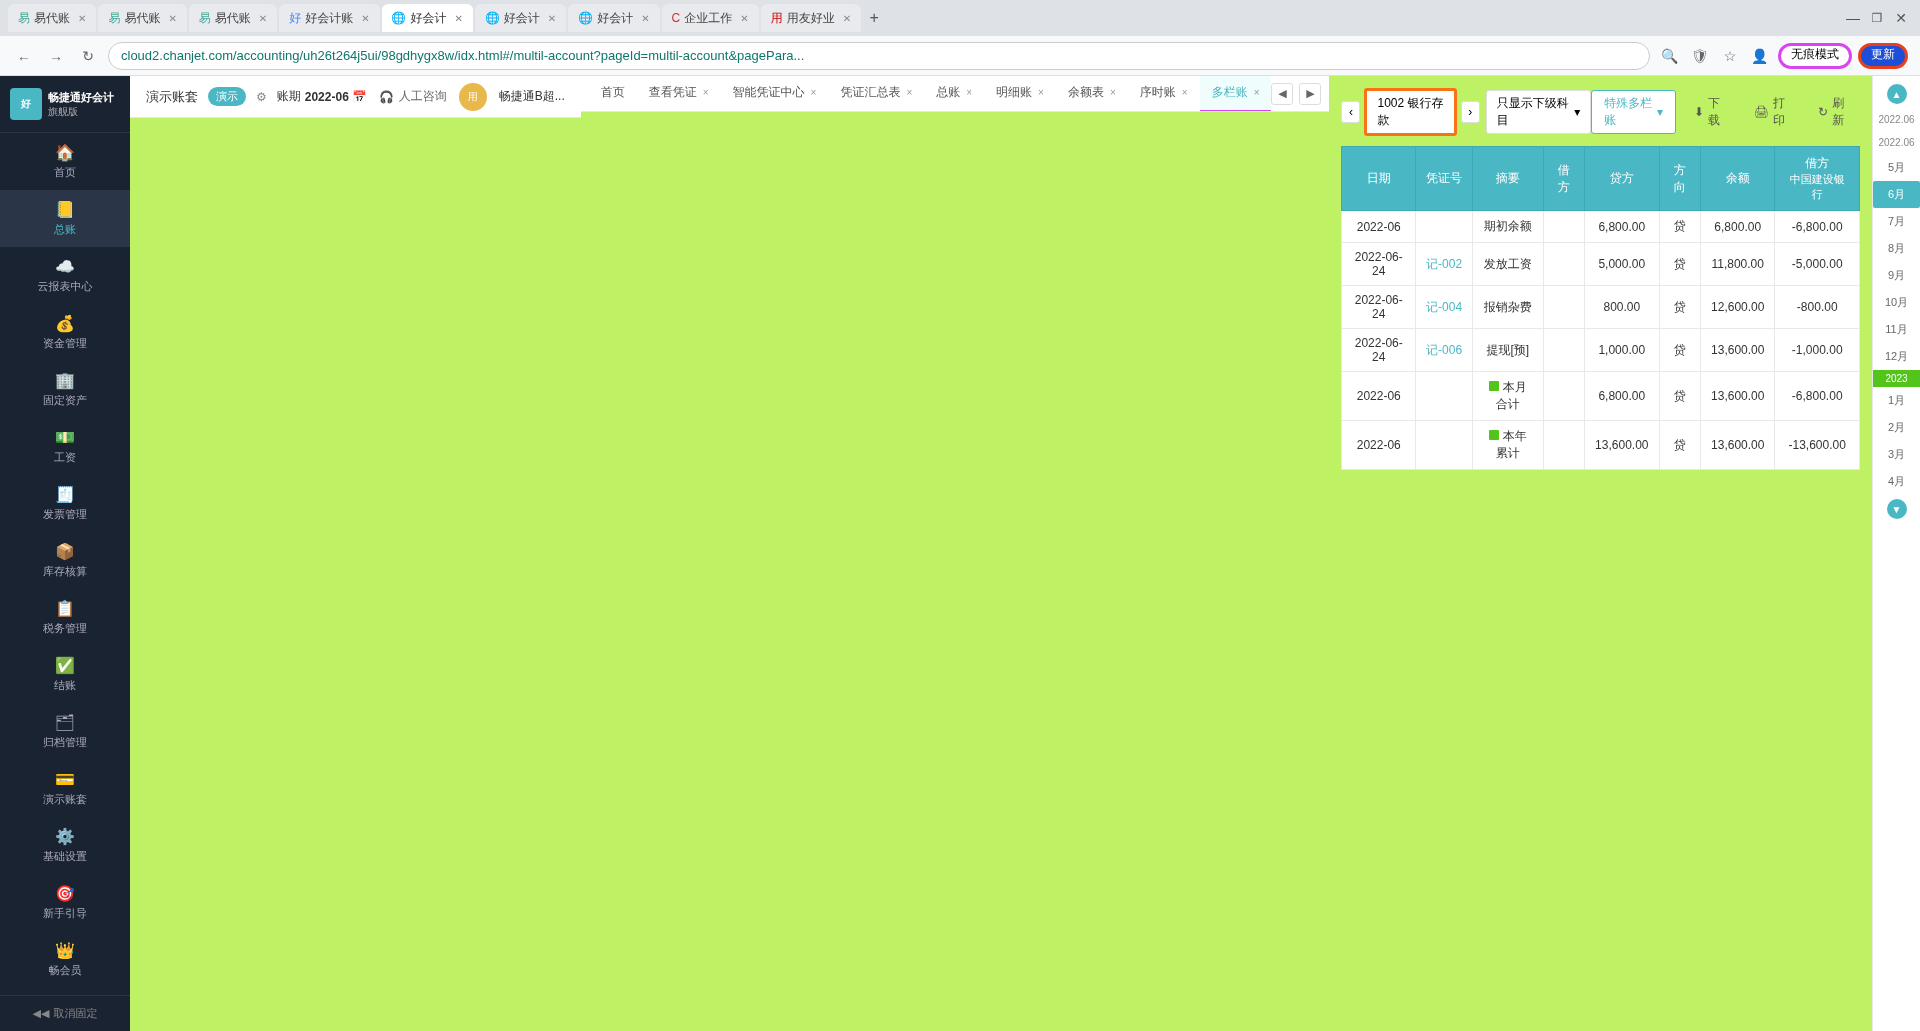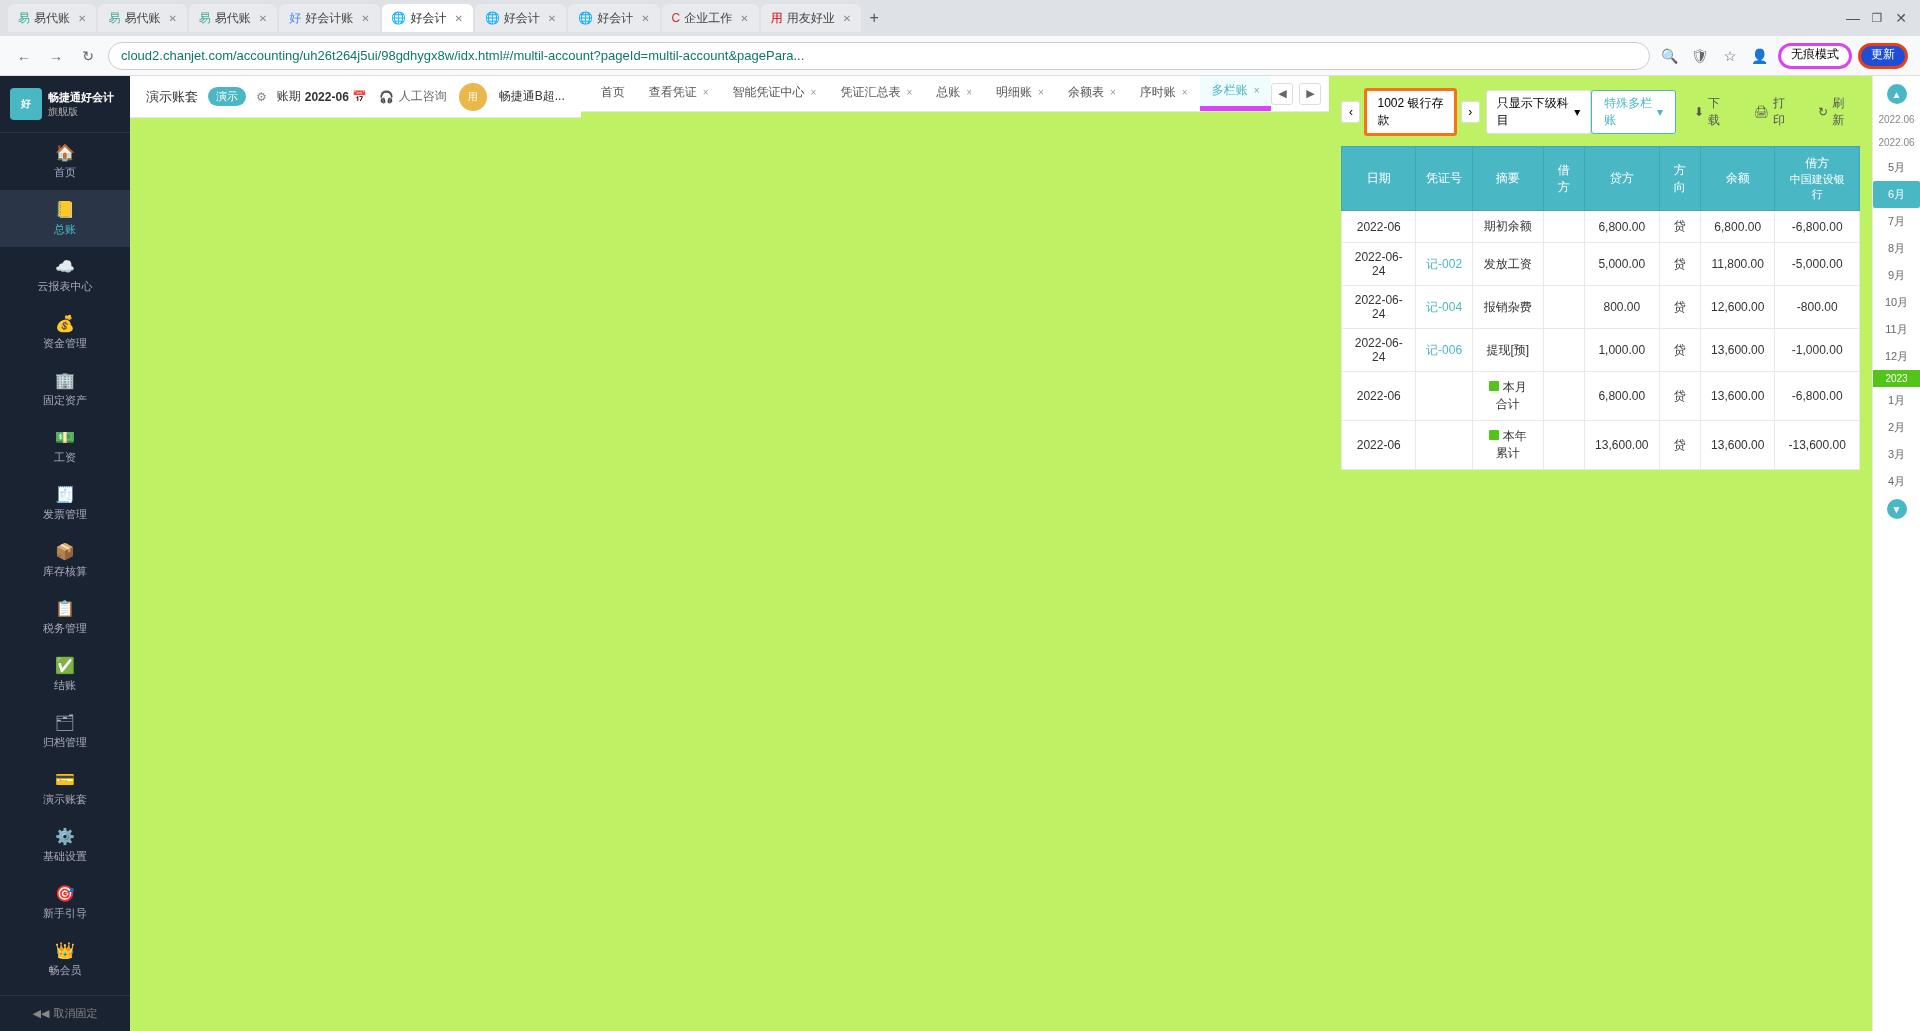--- a/index.html
+++ b/index.html
@@ -39,21 +39,21 @@
     .demo-badge { background: #4ab7c4; color: #fff; padding: 2px 8px; border-radius: 10px; font-size: 11px; }
     .account-period { display: flex; align-items: center; gap: 4px; font-size: 12px; color: #333; }
     .topbar-right { display: flex; align-items: center; gap: 12px; }
     .consult-btn { display: flex; align-items: center; gap: 4px; font-size: 12px; color: #666; cursor: pointer; }
     .user-avatar { width: 28px; height: 28px; border-radius: 50%; background: #e8b84b; display: flex; align-items: center; justify-content: center; font-size: 10px; color: #fff; }
     .user-name { font-size: 12px; color: #333; }
 
     
     .page-tabs { display: flex; align-items: center; background: #fff; border-bottom: 1px solid #e8e8e8; padding: 0 8px; height: 36px; overflow-x: auto; }
     .page-tab { display: flex; align-items: center; padding: 0 12px; height: 36px; font-size: 12px; color: #555; cursor: pointer; white-space: nowrap; border-right: none; gap: 4px; border-bottom: 2px solid transparent; }
-    .page-tab.active { color: #4ab7c4; border-bottom: 6px solid #d946ef; background: #f0fdfd; }
+    .page-tab.active { color: #4ab7c4; border-bottom: 2px solid #d946ef; background: #f0fdfd; }
     .page-tab-close { font-size: 10px; color: #999; margin-left: 2px; }
     .tab-collapse { margin-left: auto; display: flex; align-items: center; gap: 6px; }
     .tab-collapse-btn { width: 22px; height: 22px; border: 1px solid #ddd; border-radius: 3px; display: flex; align-items: center; justify-content: center; cursor: pointer; font-size: 11px; color: #666; }
 
     
     .content { flex: 1; display: flex; overflow: hidden; }
     .ledger-area { flex: 1; padding: 12px; overflow-y: auto; }
 
     
     .sub-toolbar { display: flex; align-items: center; justify-content: space-between; margin-bottom: 10px; }

